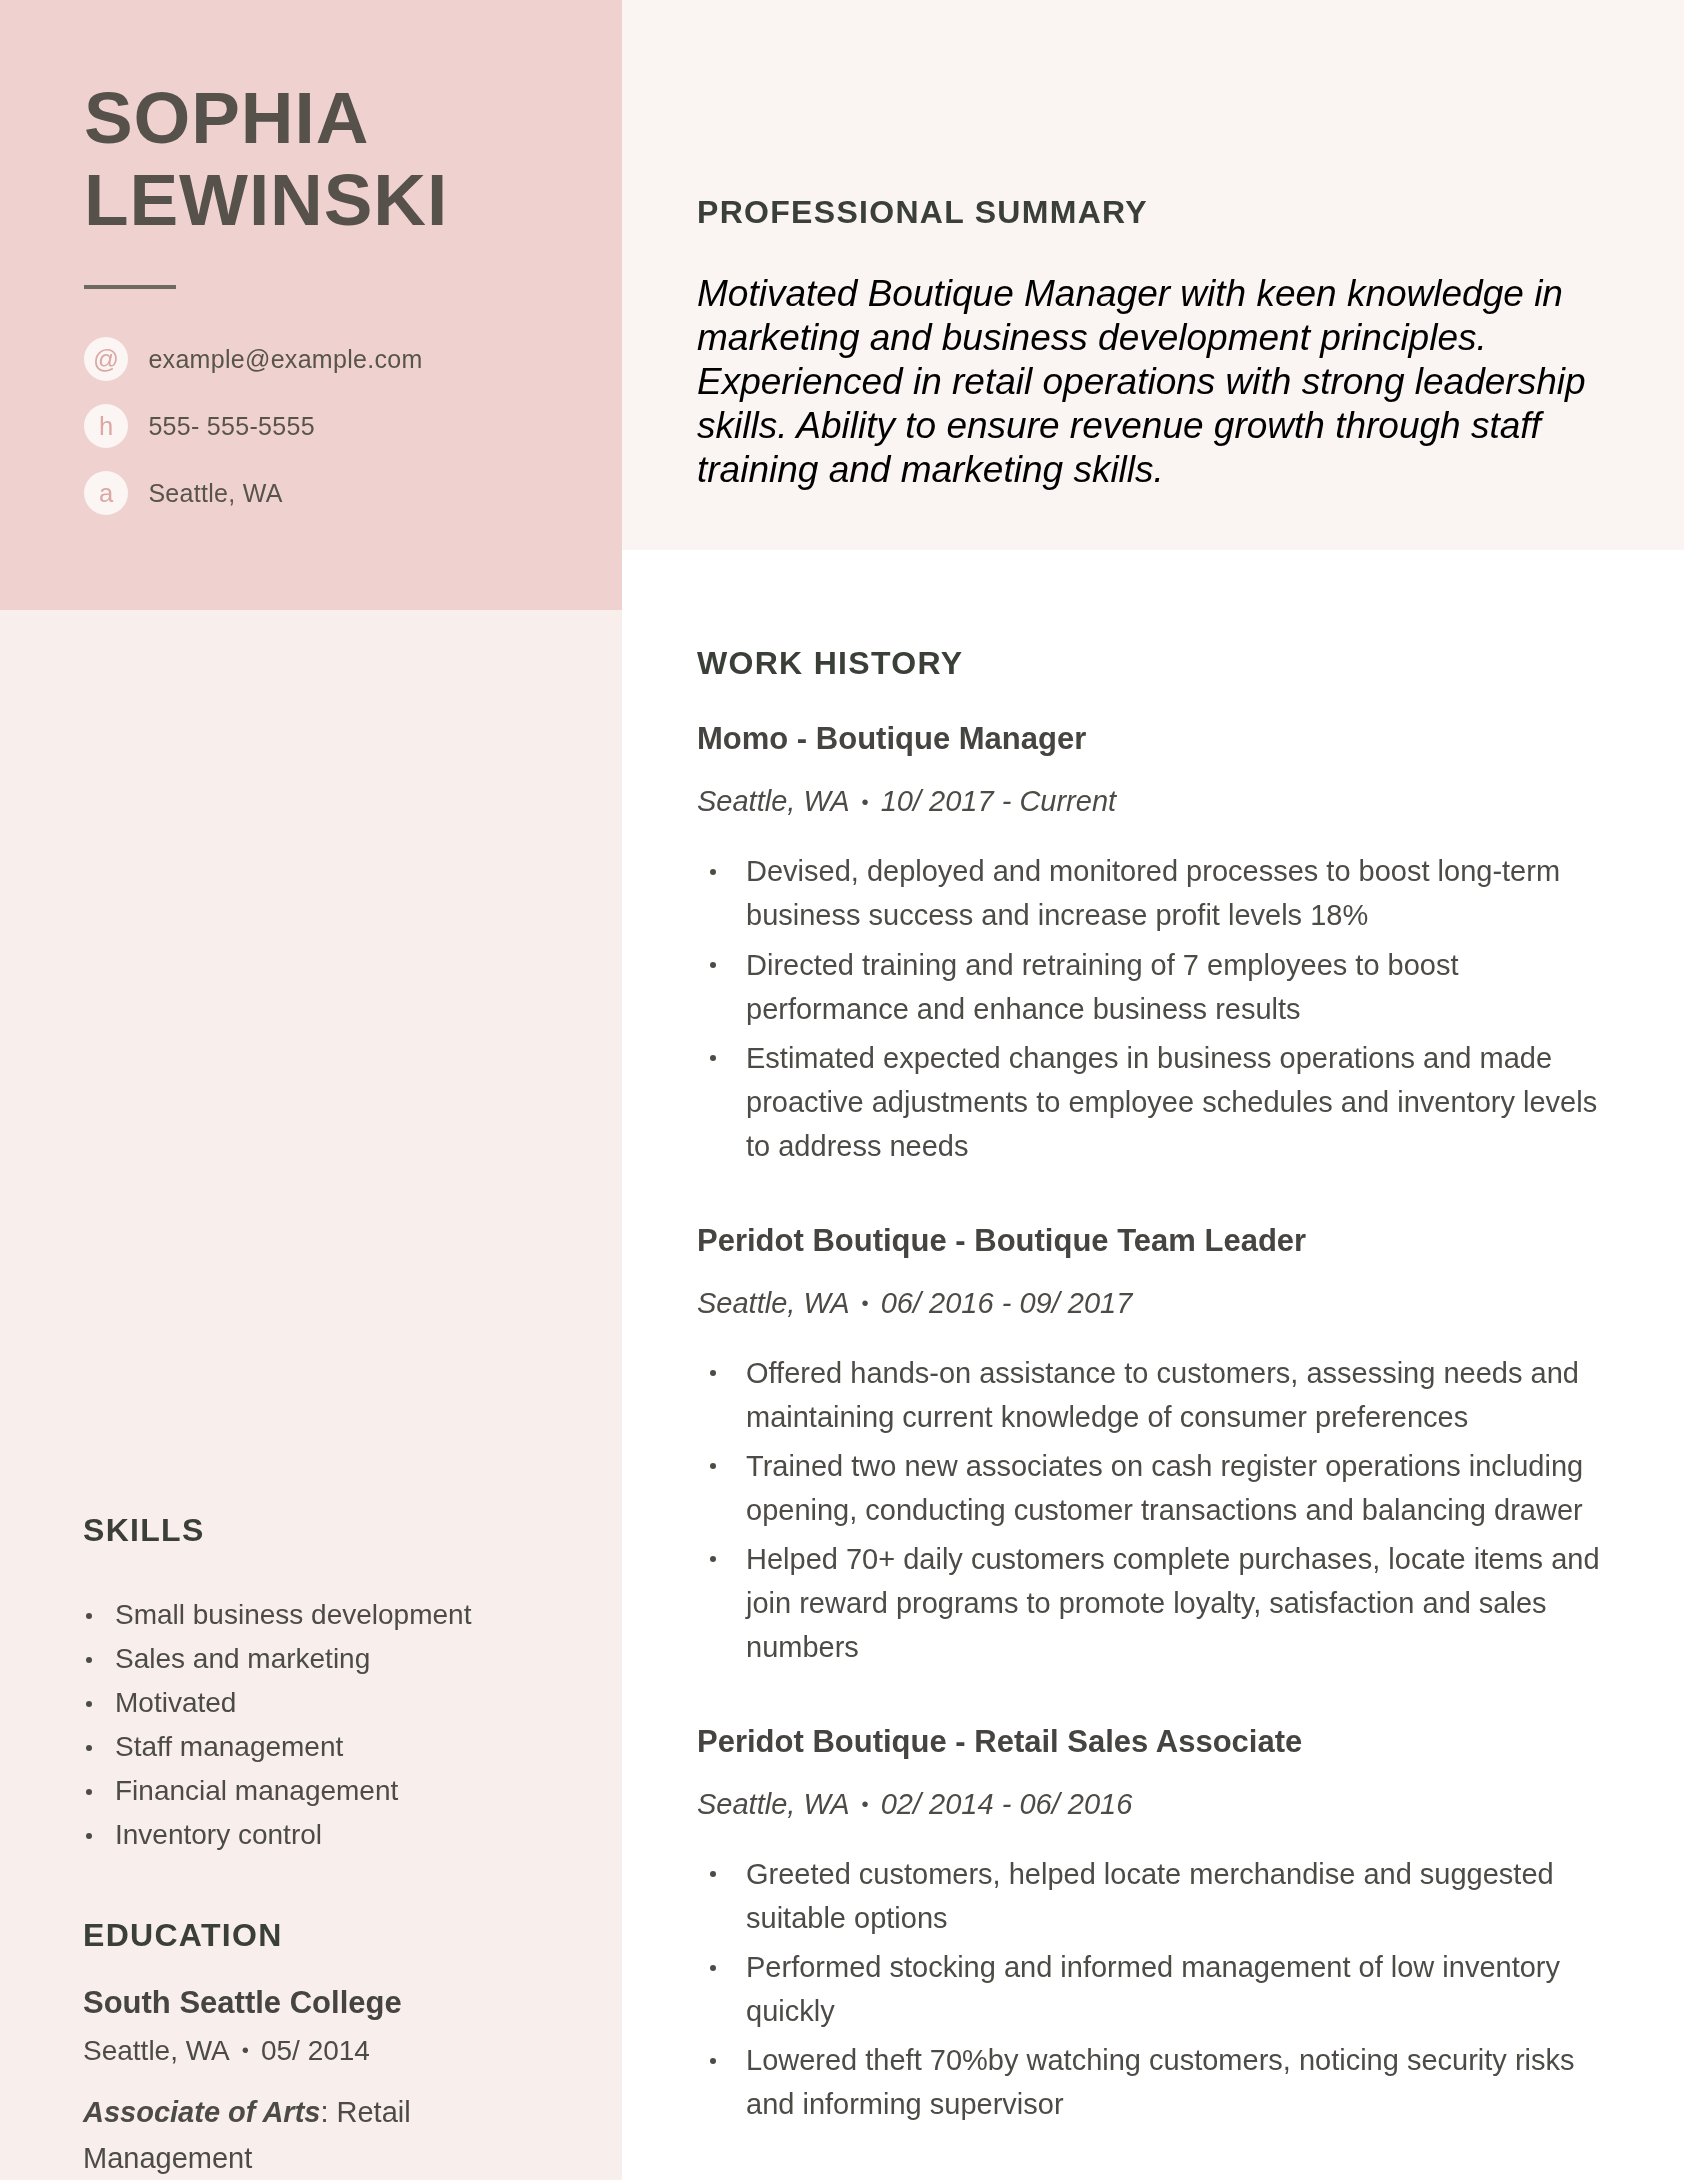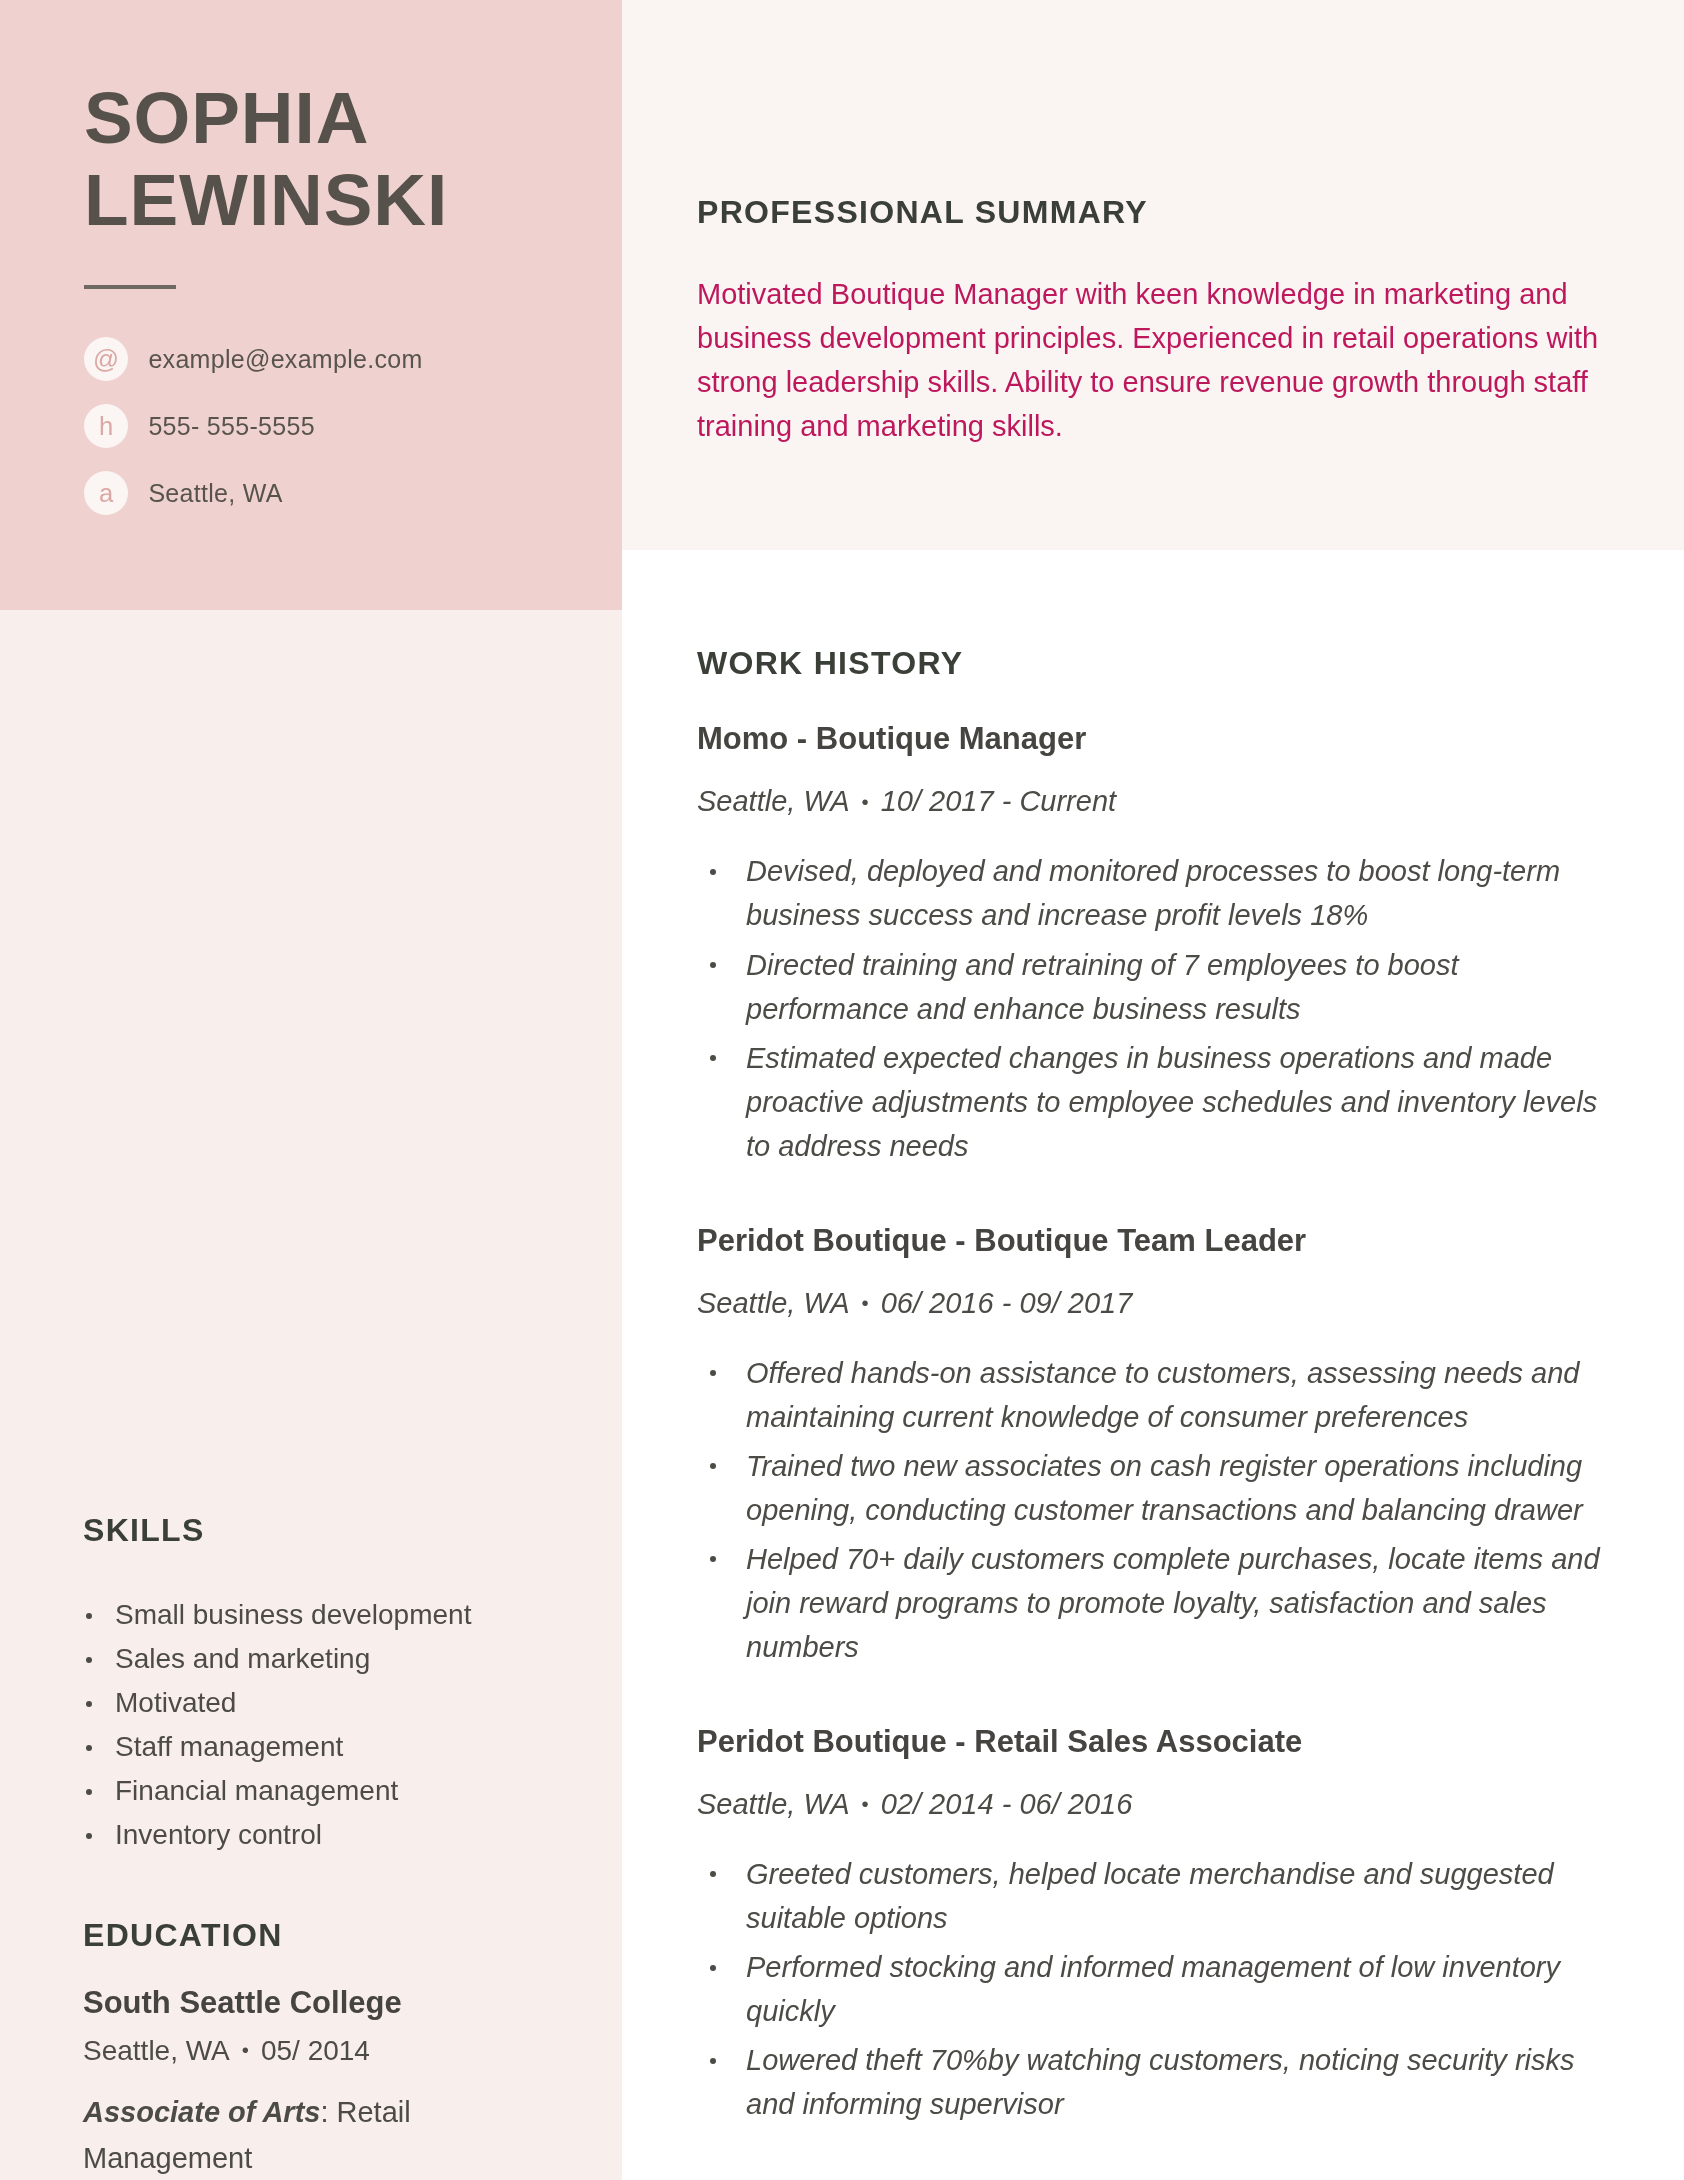--- a/index.html
+++ b/index.html
@@ -127,45 +127,46 @@
 
   
   .main { flex: 1; display: flex; flex-direction: column; }
   .main-top {
     height: 610px;
     background: #faf4f3;
     padding: 194px 78px 0 75px;
   }
   .summary-text {
     margin-top: 41px;
-    font-size: 29px;
+    font-size: 37px;
     line-height: 44px;
-    color: #be185d;
+    color: #000000;
     max-width: 941px;
+    font-style: italic;
   }
   .main-bottom {
     flex: 1;
     background: #ffffff;
     padding: 95px 70px 0 75px;
   }
   .work-title { margin-bottom: 39px; }
 
   .job { margin-bottom: 55px; }
   .job-title {
     font-size: 31px;
     font-weight: bold;
     color: #454440;
   }
   .job-meta {
     margin-top: 28px;
     font-size: 29px;
     font-style: italic;
     color: #4c4b46;
   }
-  .job-bullets { list-style: none; margin-top: 31px; font-style: italic; }
+  .job-bullets { list-style: none; margin-top: 31px; }
   .job-bullets li {
     position: relative;
     padding-left: 49px;
     font-size: 29px;
     line-height: 44px;
     color: #4c4b46;
     margin-bottom: 5.1px;
     max-width: 941px;
   }
   .job-bullets li::before {

